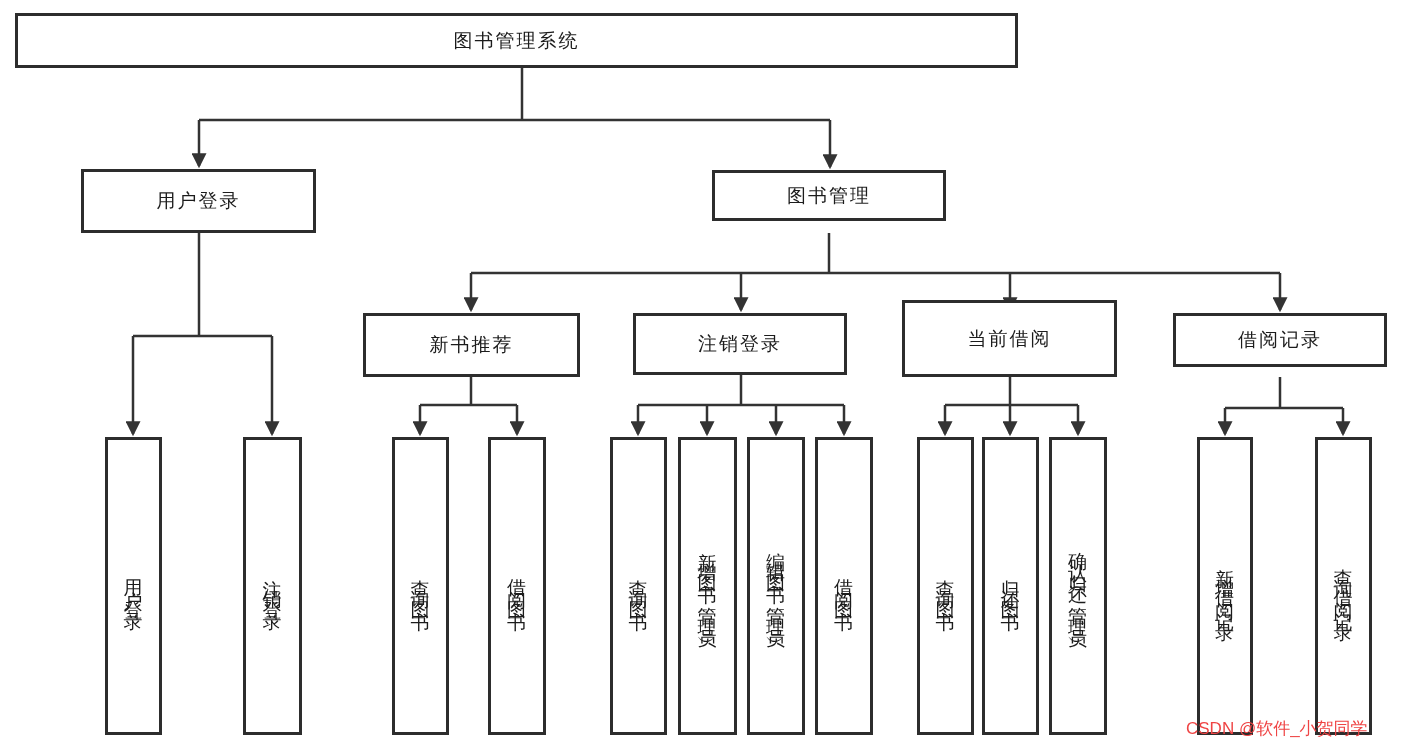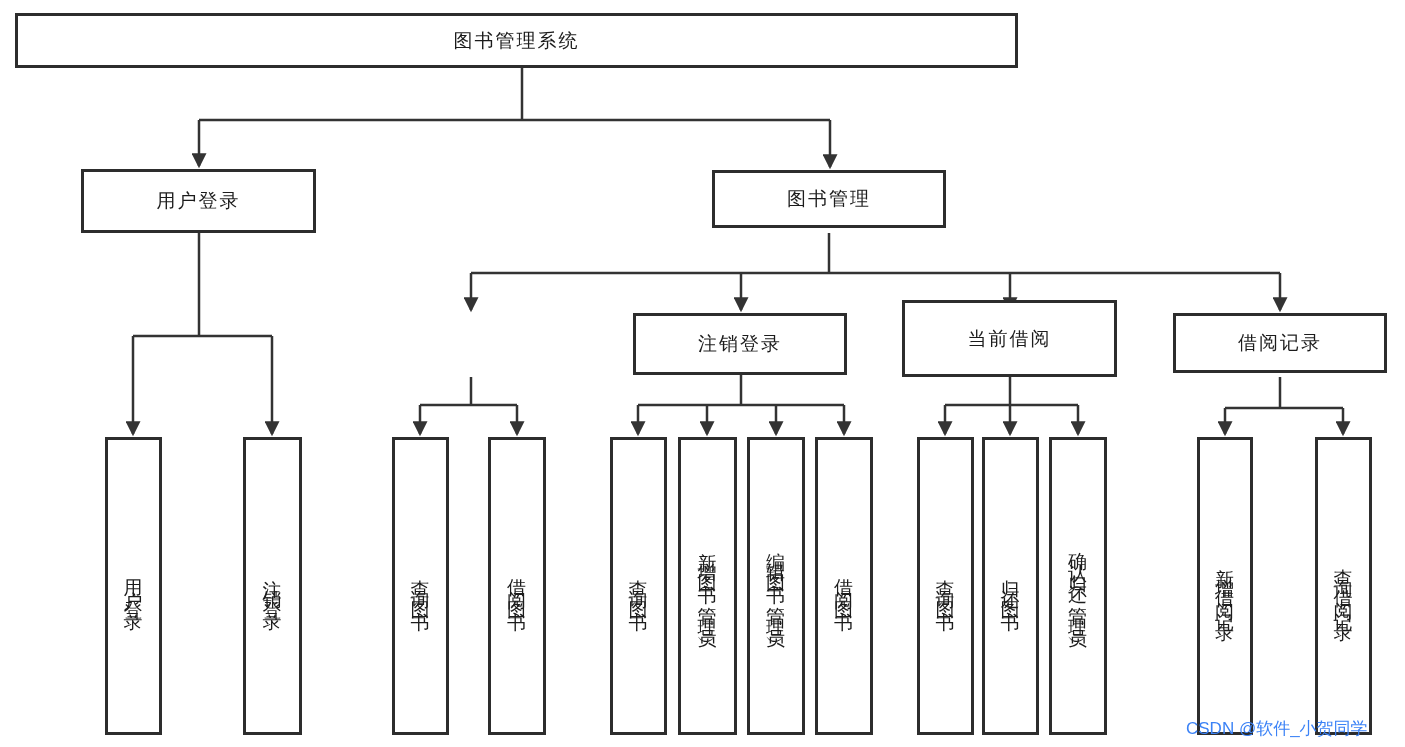--- a/index.html
+++ b/index.html
@@ -48,21 +48,21 @@
     font-weight: 500;
     line-height: 1;
     letter-spacing: 11px;
     white-space: nowrap;
   }
   #watermark {
     position: absolute;
     left: 1186px;
     top: 717px;
     font-size: 17px;
-    color: #3b82f6;
+    color: #ef4444;
     white-space: nowrap;
     z-index: 5;
   }
 </style>
 </head>
 <body>
 
 <div id="stage">
 
   <svg id="connectors" viewBox="0 0 1405 747" xmlns="http://www.w3.org/2000/svg">
@@ -115,31 +115,34 @@
     </g>
   </svg>
 
   <div class="node" style="left:15px; top:13px; width:1003px; height:55px;">
     <span class="h-label">图书管理系统</span>
   </div>
 
   <div class="node" style="left:81px; top:169px; width:235px; height:64px;">
     <span class="h-label">用户登录</span>
   </div>
-  <div class="node" style="left:712px; top:170px; width:234px; height:58px;">
+  <div class="node" style="left:712px; top:170px; width:234px; height:51px;">
     <span class="h-label">图书管理</span>
   </div>
 
+  <div class="node" style="left:363px; top:313px; width:217px; height:64px;">
+    <span class="h-label">新书推荐</span>
+  </div>
   <div class="node" style="left:633px; top:313px; width:214px; height:62px;">
     <span class="h-label">注销登录</span>
   </div>
   <div class="node" style="left:902px; top:300px; width:215px; height:77px;">
     <span class="h-label">当前借阅</span>
   </div>
-  <div class="node" style="left:1173px; top:313px; width:214px; height:60px;">
+  <div class="node" style="left:1173px; top:313px; width:214px; height:54px;">
     <span class="h-label">借阅记录</span>
   </div>
 
   <div class="node leaf" style="left:105px; width:57px;">
     <span class="v-label">用户登录</span>
   </div>
   <div class="node leaf" style="left:243px; width:59px;">
     <span class="v-label">注销登录</span>
   </div>
 

